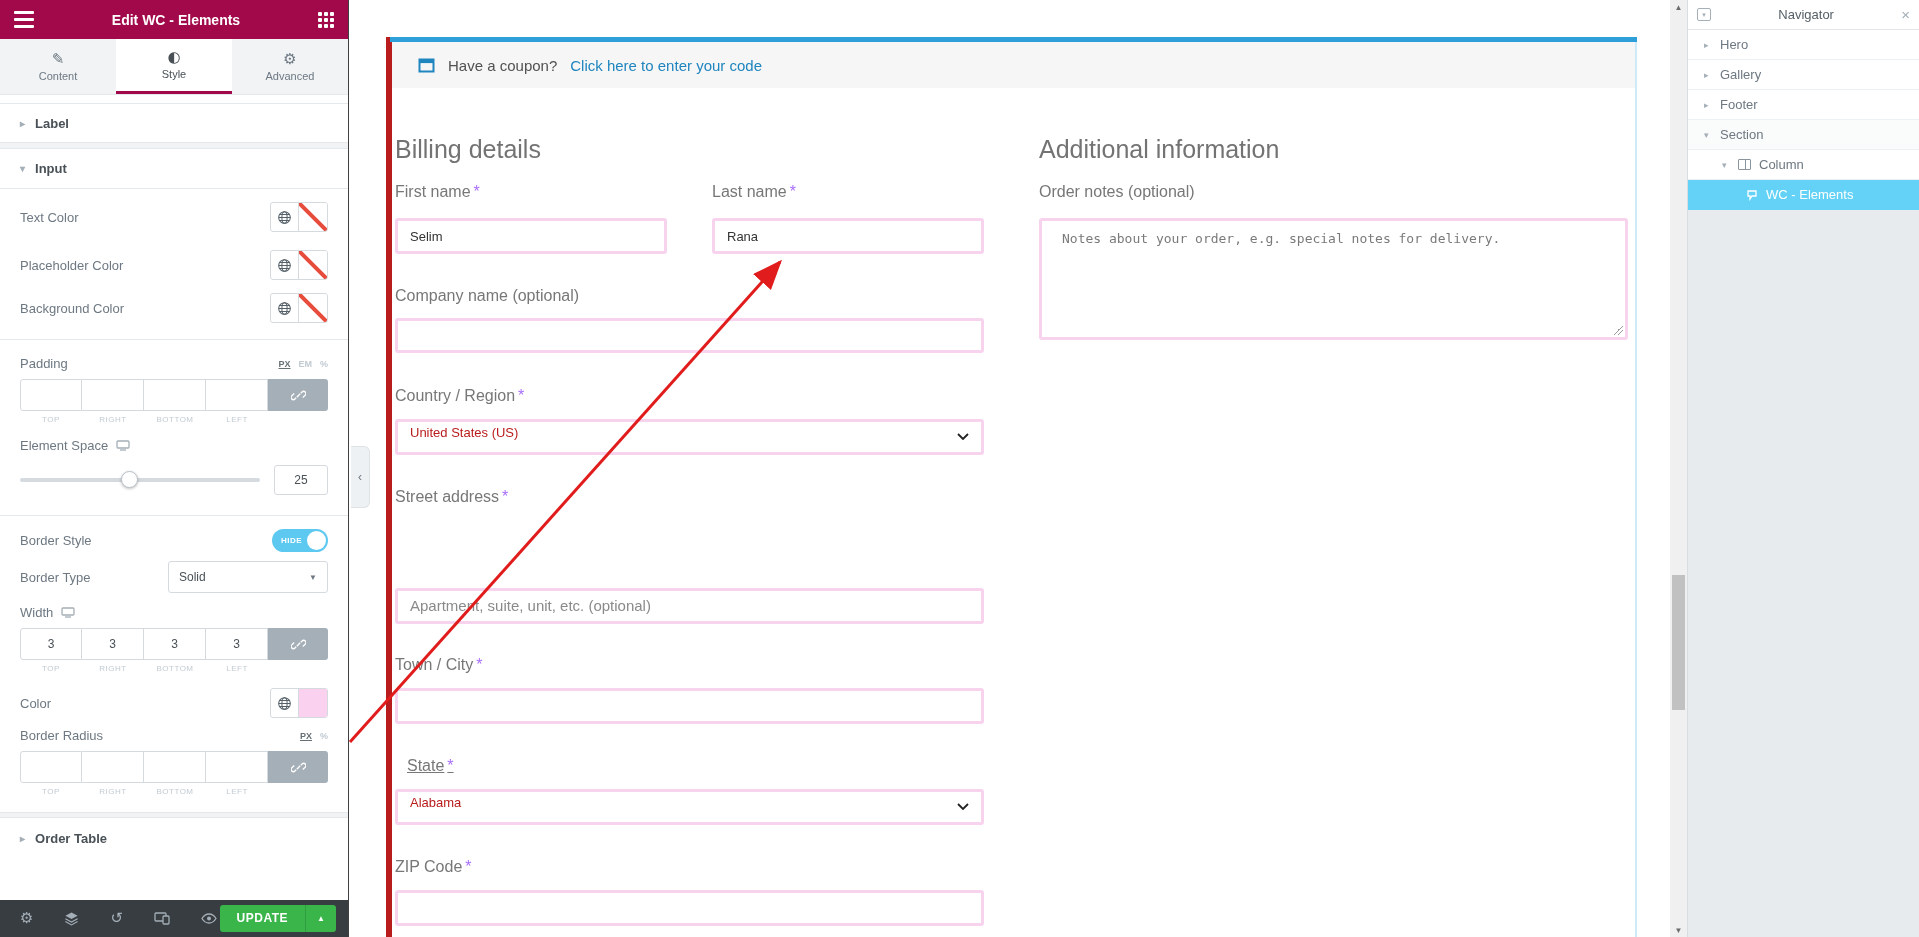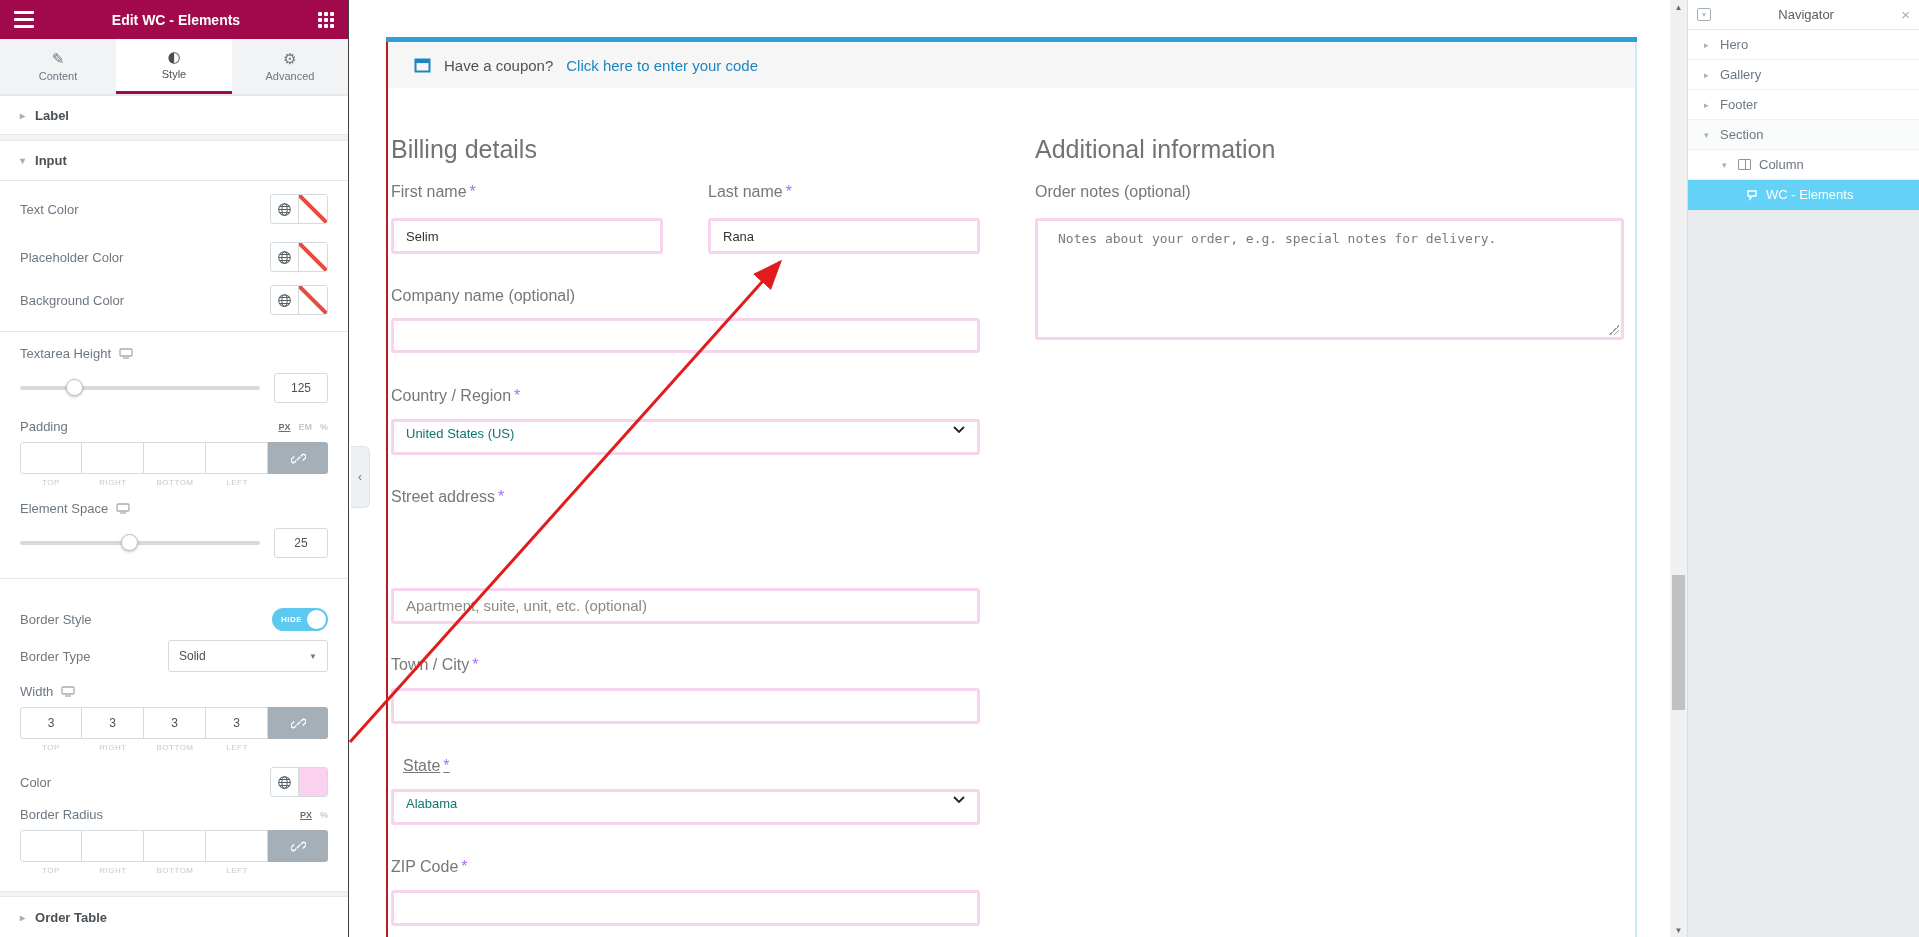--- a/index.html
+++ b/index.html
@@ -74,35 +74,35 @@
   .upd-caret { background:#39b54a; width:31px; height:27px; border-left:1px solid #2f9e41; border-radius:0 3px 3px 0;
                display:flex; align-items:center; justify-content:center; color:#fff; font-size:8px; cursor:pointer; }
 
   .panel-handle { position:absolute; left:351px; top:446px; width:19px; height:62px; background:#eef1f3;
                   border:1px solid #dee3e6; border-left:none; border-radius:0 6px 6px 0; z-index:6;
                   display:flex; align-items:center; justify-content:center; color:#6d7882; font-size:12px; cursor:pointer; }
 
   
   .canvas { position:absolute; left:349px; top:0; width:1321px; height:937px; background:#fff; }
   .wc-container { position:absolute; left:37px; top:37px; width:1251px; height:900px;
-                  border-left:2px solid #b91c1c; border-right:2px solid #cdeaf8; }
+                  border-left:6px solid #b91c1c; border-right:2px solid #cdeaf8; }
   .bluebar { position:absolute; left:-2px; right:-2px; top:0; height:5px; background:#2e9fd9; }
   .coupon { position:absolute; left:0; right:0; top:5px; height:46px; background:#f7f6f7; display:flex;
             align-items:center; padding-left:26px; gap:13px; font-size:15px; color:#515151; }
   .coupon a { color:#1e85be; text-decoration:none; cursor:pointer; }
 
   .wc-h2 { position:absolute; font-size:25px; font-weight:normal; color:#737373; }
   .wlabel { position:absolute; font-size:16px; color:#777; }
   .req { color:#a96ef8; margin-left:3px; }
   .winput, .wselect, .wtextarea { position:absolute; background:#fff; border:3px solid #f7d3ee; border-radius:3px; }
   .winput { height:36px; padding:0 12px; font-size:13px; color:#333; font-family:"Liberation Sans",sans-serif; width:272px; }
   .winput.full { width:589px; }
   .winput::placeholder { color:#8a8a8a; font-size:15px; opacity:1; }
-  .wselect { height:36px; width:589px; display:flex; align-items:flex-start; justify-content:space-between;
-             padding:4px 12px; font-size:13px; color:#0f766e; cursor:pointer; }
+  .wselect { height:36px; width:589px; display:flex; align-items:flex-end; justify-content:space-between;
+             padding:12px 12px; font-size:13px; color:#b91c1c; cursor:pointer; }
   .wtextarea-wrap { position:absolute; left:647px; top:181px; width:589px; height:122px; }
   .wtextarea { position:static; width:100%; height:100%; resize:none; padding:10px 20px;
                font-family:"DejaVu Sans Mono",monospace; font-size:13px; color:#333; }
   .wtextarea::placeholder { color:#7a7a7a; opacity:1; }
   .grip { position:absolute; right:5px; bottom:5px; width:10px; height:10px; pointer-events:none;
           background:linear-gradient(135deg, transparent 50%, #999 50%, #999 56%, transparent 56%, transparent 72%, #999 72%, #999 78%, transparent 78%); }
 
   
   .cscroll { position:absolute; left:1670px; top:0; width:17px; height:937px; background:#f0f0f0; z-index:4; }
   .cs-arrow { position:absolute; left:0; width:17px; height:14px; display:flex; align-items:center; justify-content:center;
@@ -220,37 +220,20 @@
               <path d="M1.8 8h12.4M2.6 4.8h10.8M2.6 11.2h10.8" stroke="#556068" stroke-width="1.1" fill="none"></path>
             </svg>
         </span>
         <span class="sw empty"></span>
       </div>
     </div>
   </div>
 
   <div class="divider"></div>
 
-  <div class="ctl" style="margin-top:14px;">
-    <div class="row">
-      <span class="clabel">
-        <span>Textarea Height</span>
-        <svg width="14" height="11" viewBox="0 0 14 11">
-            <rect x="1" y="1" width="12" height="7" rx="1" fill="none" stroke="#a4afb7" stroke-width="1.3"></rect>
-            <path d="M4 10h6" stroke="#a4afb7" stroke-width="1.3"></path>
-          </svg>
-      </span>
-    </div>
-    <div class="slider-row">
-      <div class="track">
-        <div class="knob" style="left:19%;"></div>
-      </div>
-      <input class="numbox" value="125" style="">
-    </div>
-  </div>
 
   <div class="ctl" style="margin-top:16px;">
     <div class="row">
       <span class="clabel">Padding</span>
       <span class="units">
         <span class="u active">PX</span>
         <span class="u">EM</span>
         <span class="u">%</span>
       </span>
     </div>
@@ -288,21 +271,21 @@
     <div class="slider-row">
       <div class="track">
         <div class="knob" style="left:42%;"></div>
       </div>
       <input class="numbox" value="25" style="">
     </div>
   </div>
 
   <div class="divider" style="margin-top:20px;"></div>
 
-  <div class="ctl" style="margin-top:29px;">
+  <div class="ctl" style="margin-top:13px;">
     <div class="row">
       <span class="clabel">Border Style</span>
       <div class="toggle">
         <span class="tg-label">HIDE</span>
         <span class="tg-knob"></span>
       </div>
     </div>
   </div>
 
   <div class="ctl" style="margin-top:9px;">

